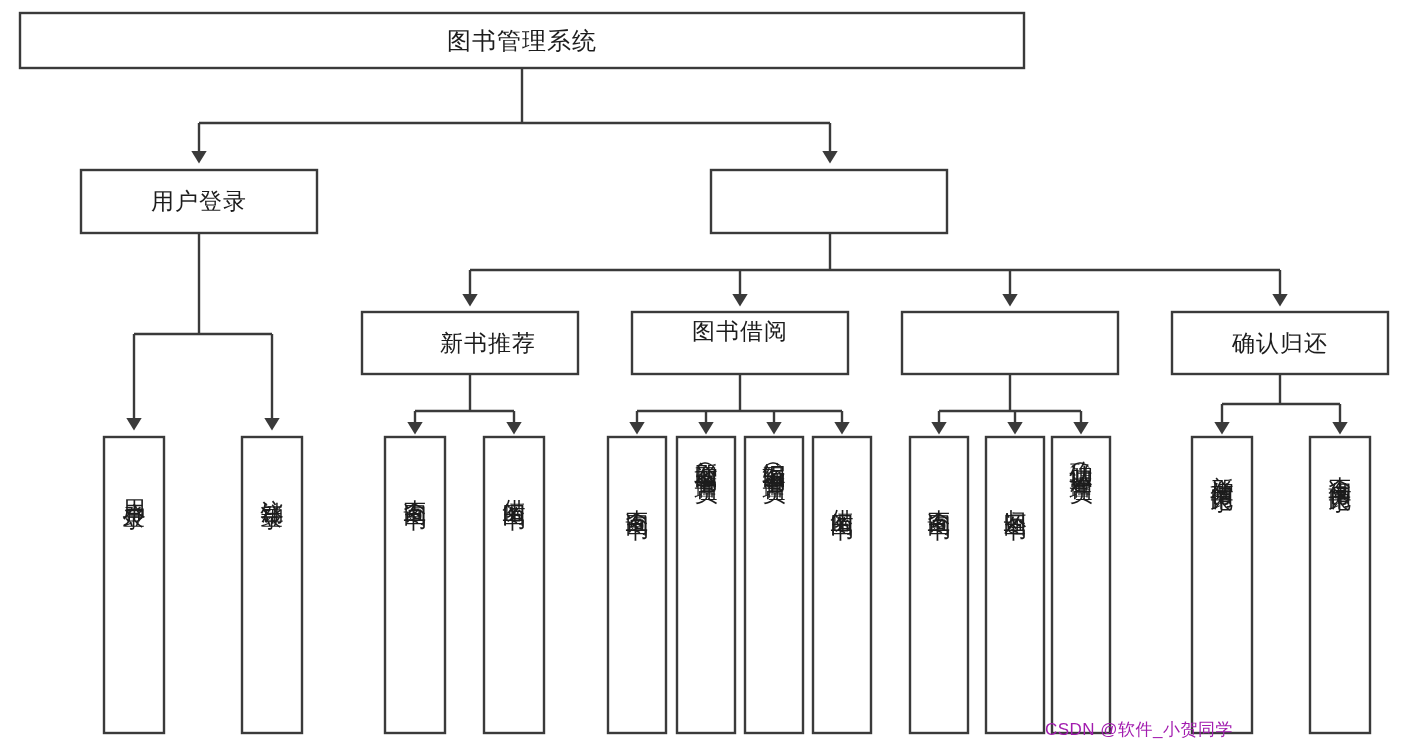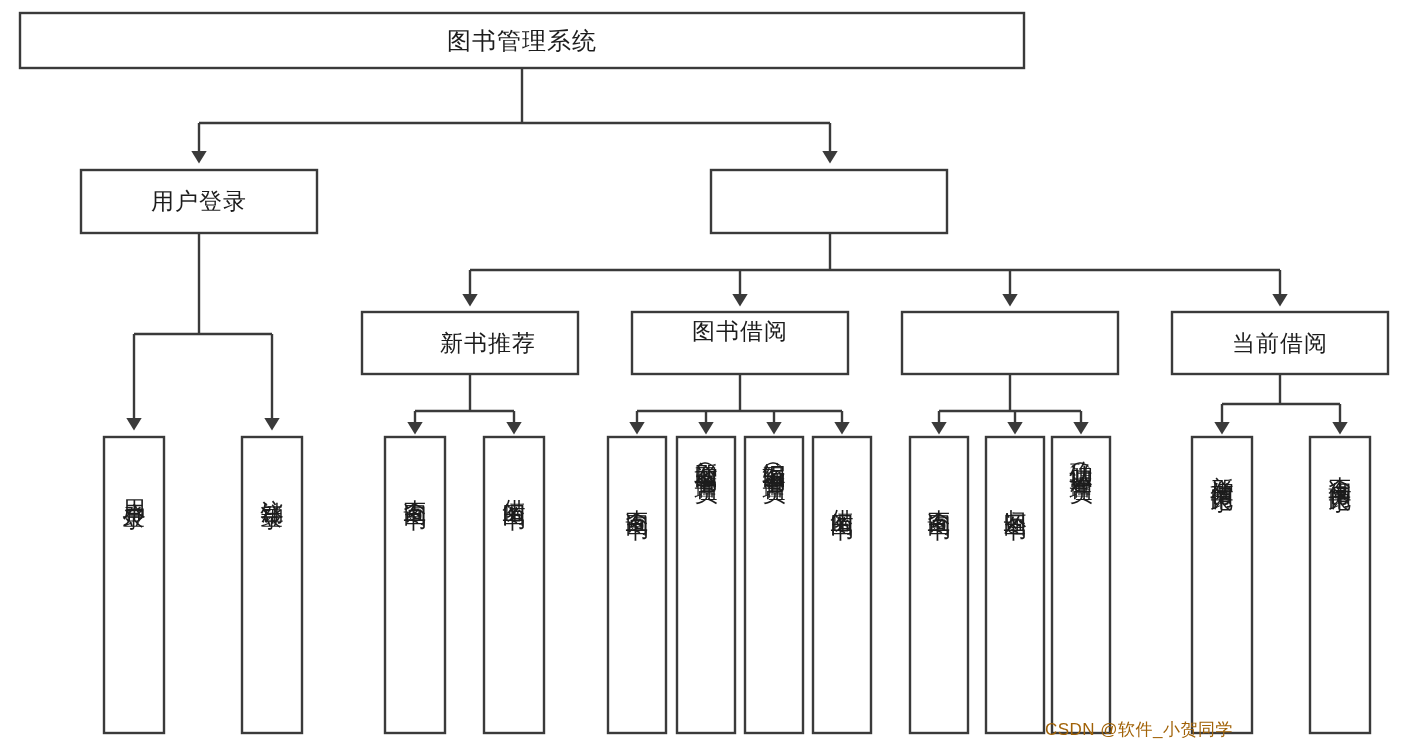--- a/index.html
+++ b/index.html
@@ -41,21 +41,21 @@
   .arrow-head {
     fill: #3a3a3a;
     stroke: none;
   }
   .watermark {
     position: absolute;
     right: 8px;
     bottom: 6px;
     font-family: "Liberation Sans", sans-serif;
     font-size: 17px;
-    color: #a16207;
+    color: #a21caf;
     letter-spacing: 0.5px;
     white-space: nowrap;
     user-select: none;
   }
   .vlabel-wrap {
     position: absolute;
     display: flex;
     align-items: flex-start;
     justify-content: center;
     pointer-events: none;
@@ -182,21 +182,21 @@
   <div class="hlabel-wrap" style="left:362px; top:312px; width:216px; height:62px;margin-left:18px;">
     <span class="hlabel-text">新书推荐</span>
   </div>
 
   <div class="hlabel-wrap" style="left:632px; top:300px; width:216px; height:62px;">
     <span class="hlabel-text">图书借阅</span>
   </div>
 
 
   <div class="hlabel-wrap" style="left:1172px; top:312px; width:216px; height:62px;">
-    <span class="hlabel-text">当前借阅</span>
+    <span class="hlabel-text">确认归还</span>
   </div>
 
   <div class="vlabel-wrap" style="left:104px; top:481px; width:60px; height:252px;">
     <span class="vlabel-text">用户登录</span>
   </div>
 
   <div class="vlabel-wrap" style="left:242px; top:481px; width:60px; height:252px;">
     <span class="vlabel-text">注销登录</span>
   </div>
 

